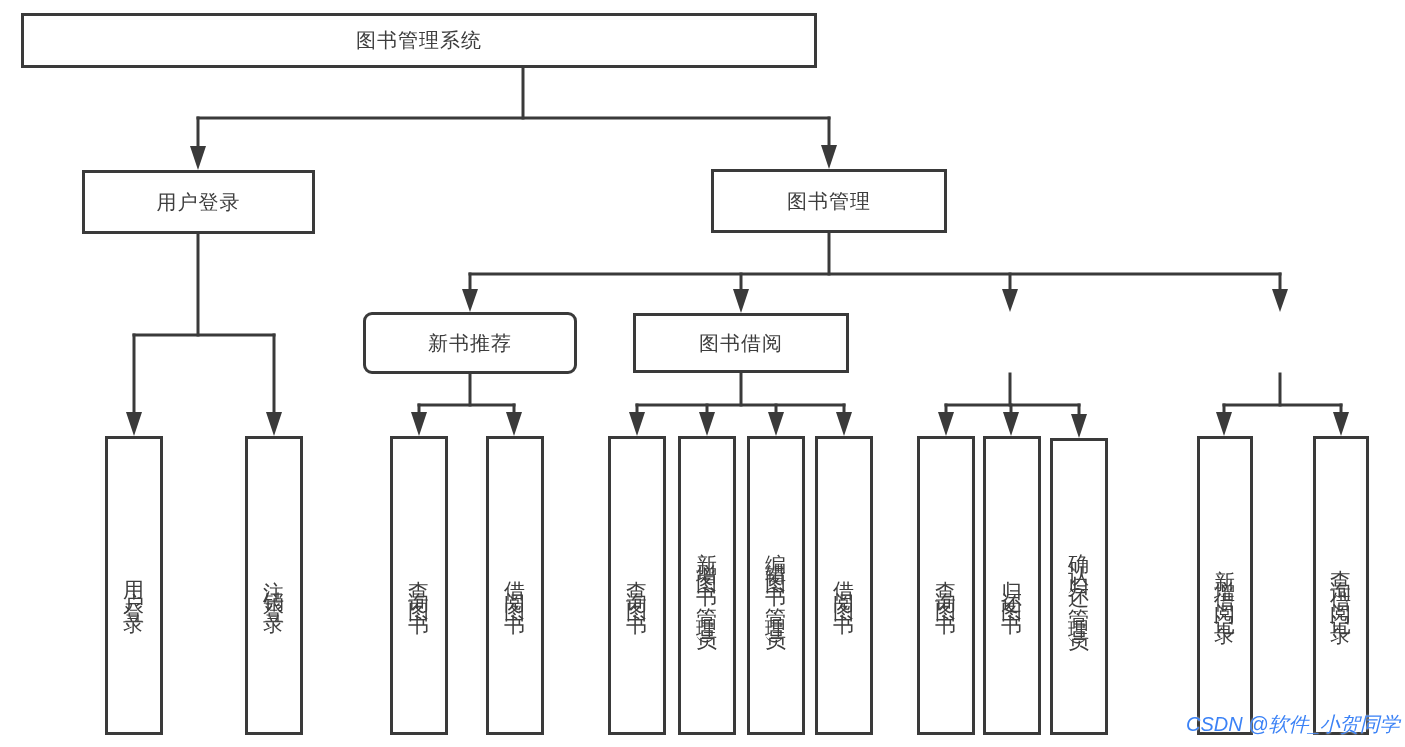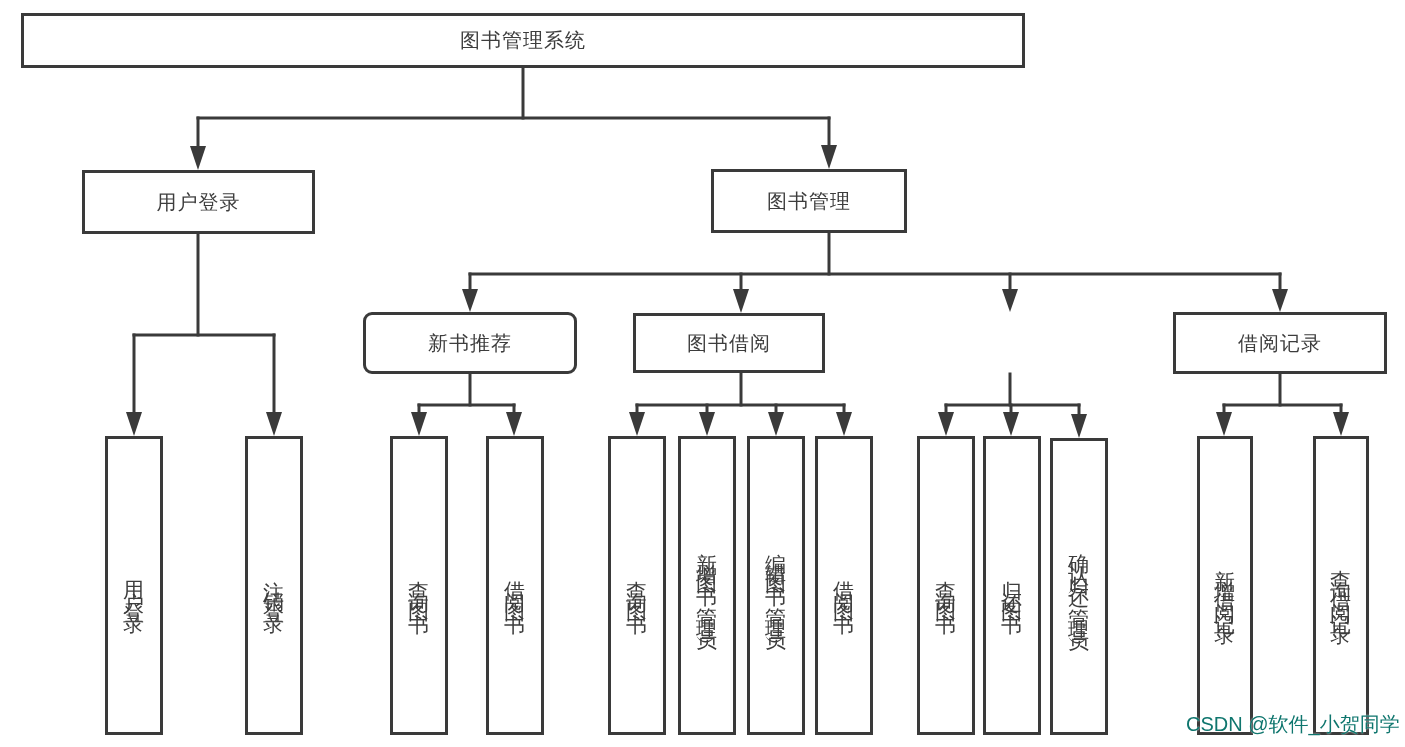--- a/index.html
+++ b/index.html
@@ -59,24 +59,25 @@
     font-size: 21px;
     line-height: 1;
     letter-spacing: 11px;
     white-space: nowrap;
   }
   .watermark {
     position: absolute;
     left: 1186px;
     top: 711px;
     font-size: 20px;
-    color: #0f766e;
+    color: #3b82f6;
     z-index: 3;
     white-space: nowrap;
     text-shadow: 0 0 2px #ffffff;
+    font-style: italic;
   }
   svg line, svg polyline {
     stroke: #3a3a3a;
     stroke-width: 3;
     stroke-linecap: square;
     fill: none;
   }
   svg path.arrowhead {
     fill: #3a3a3a;
     stroke: none;
@@ -143,39 +144,36 @@
       <path class="arrowhead" d="M1071 414 L1087 414 L1079 438 Z"></path>
 
     <line x1="1280" y1="374" x2="1280" y2="405"></line>
     <line x1="1224" y1="405" x2="1341" y2="405"></line>
     <line x1="1224" y1="405" x2="1224" y2="418"></line>
       <path class="arrowhead" d="M1216 412 L1232 412 L1224 436 Z"></path>
     <line x1="1341" y1="405" x2="1341" y2="418"></line>
       <path class="arrowhead" d="M1333 412 L1349 412 L1341 436 Z"></path>
   </svg>
 
-  <div class="node" style="left:21px; top:13px; width:1004px; height:55px;">
+  <div class="node" style="left:21px; top:13px; width:796px; height:55px;">
     <span class="h-label">图书管理系统</span>
   </div>
 
   <div class="node" style="left:82px; top:170px; width:233px; height:64px;">
     <span class="h-label">用户登录</span>
   </div>
-  <div class="node" style="left:711px; top:169px; width:196px; height:64px;align-items:center;">
+  <div class="node" style="left:711px; top:169px; width:236px; height:64px;align-items:center;">
     <span class="h-label">图书管理</span>
   </div>
 
   <div class="node" style="left:363px; top:312px; width:214px; height:62px;border-radius:9px;">
     <span class="h-label">新书推荐</span>
   </div>
-  <div class="node" style="left:633px; top:313px; width:192px; height:60px;">
+  <div class="node" style="left:633px; top:313px; width:216px; height:60px;">
     <span class="h-label">图书借阅</span>
-  </div>
-  <div class="node" style="left:1173px; top:312px; width:214px; height:62px;">
-    <span class="h-label">借阅记录</span>
   </div>
 
   <div class="leaf" style="left:105px;">
     <span class="v-label">用户登录</span>
   </div>
   <div class="leaf" style="left:245px;">
     <span class="v-label">注销登录</span>
   </div>
   <div class="leaf" style="left:390px;">
     <span class="v-label">查询图书</span>

